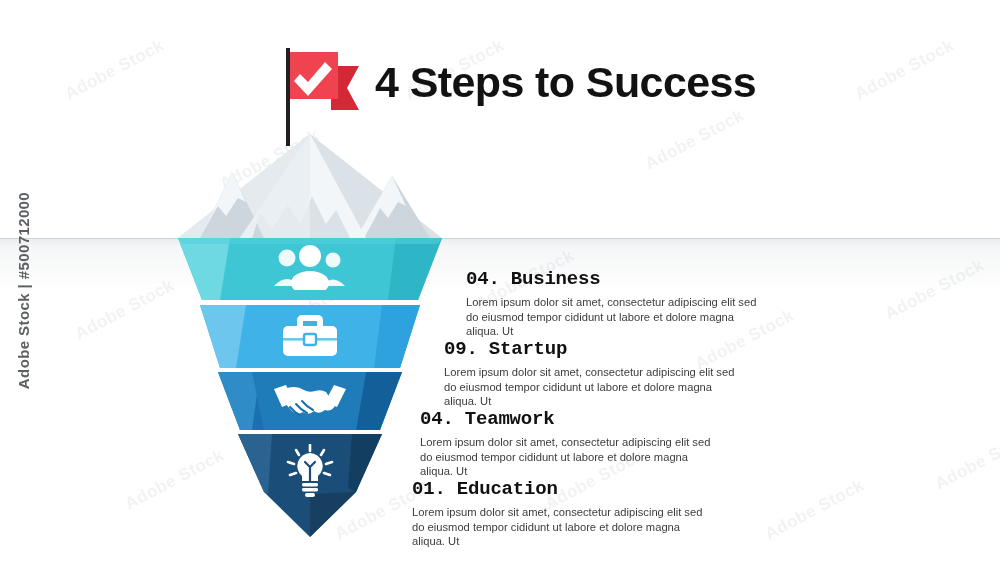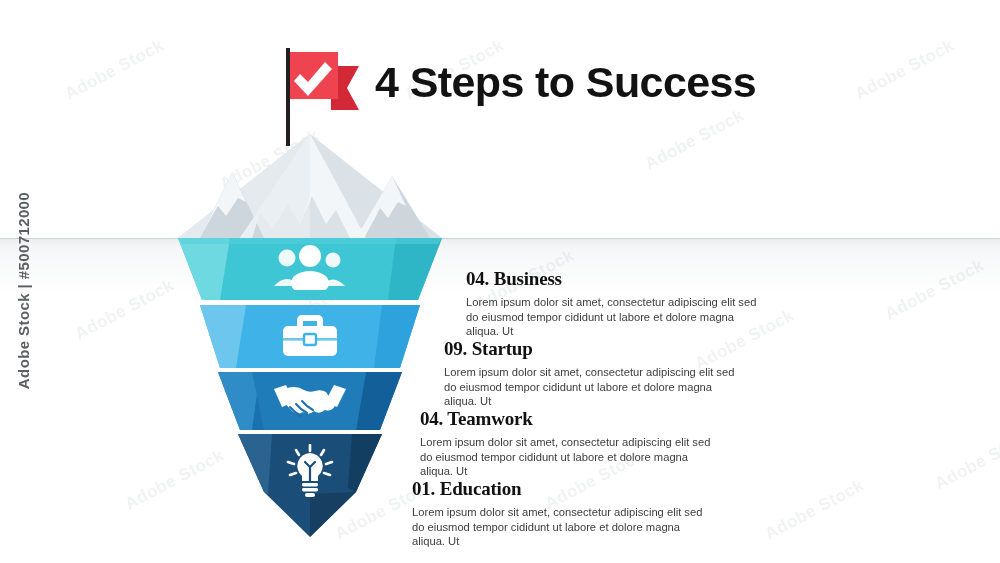--- a/index.html
+++ b/index.html
@@ -35,21 +35,21 @@
   .iceberg{position:absolute;left:160px;top:132px;width:300px;height:410px;}
   .berg-svg{position:absolute;left:0;top:0;}
 
   .icon-layer{position:absolute;left:0;top:0;width:300px;height:410px;pointer-events:none;}
   .seg-icon{position:absolute;display:block;}
 
   
   .block{position:absolute;}
   .block h3{
     margin:0 0 5px 0;font-size:19px;font-weight:bold;color:#111111;
-    letter-spacing:-0.2px;font-family:Liberation Serif, serif;
+    letter-spacing:-0.2px;font-family:Liberation Mono, monospace;
   }
   .block p{
     margin:0;font-size:11.2px;line-height:14.5px;color:#3d3d3d;
     font-family:Liberation Sans, sans-serif;width:300px;
   }
   .b04{left:466px;top:268px;}
   .b03{left:444px;top:338px;}
   .b02{left:420px;top:408px;}
   .b01{left:412px;top:478px;}
 

